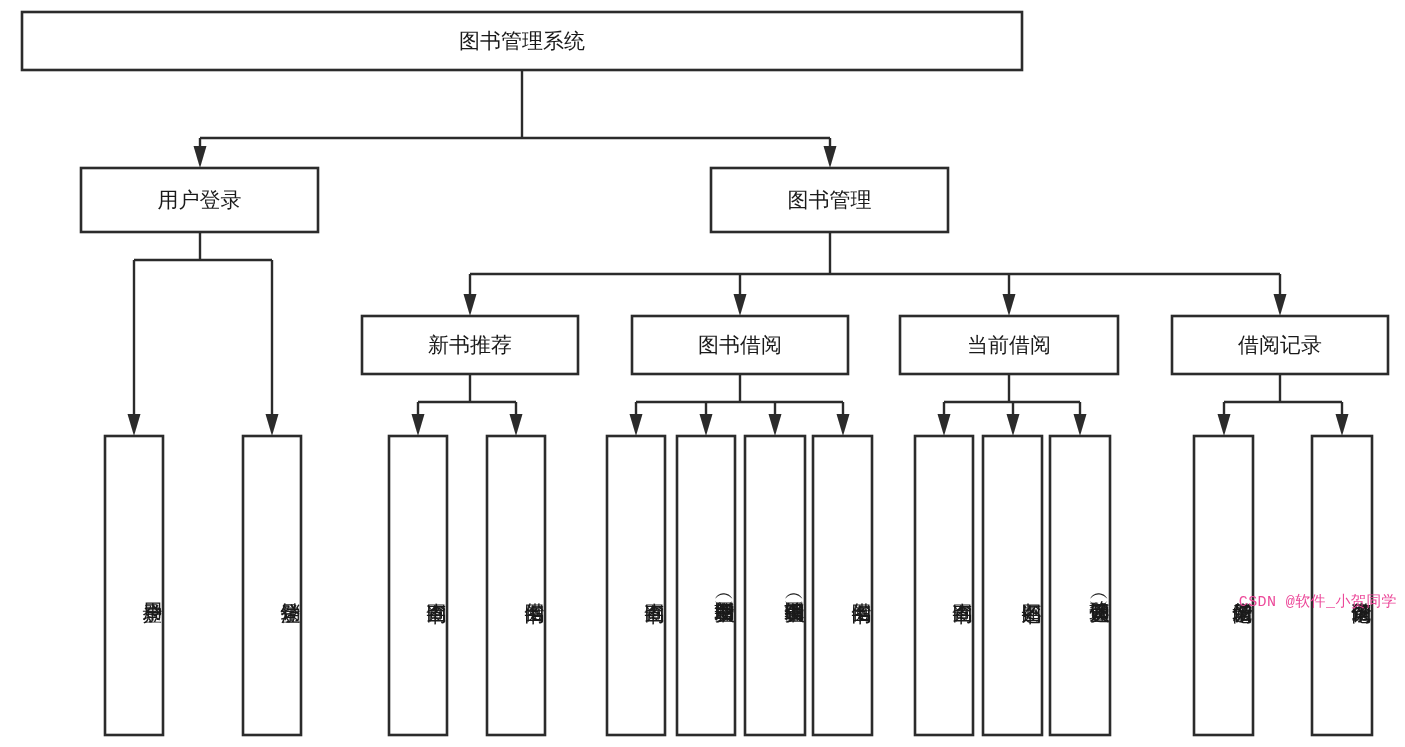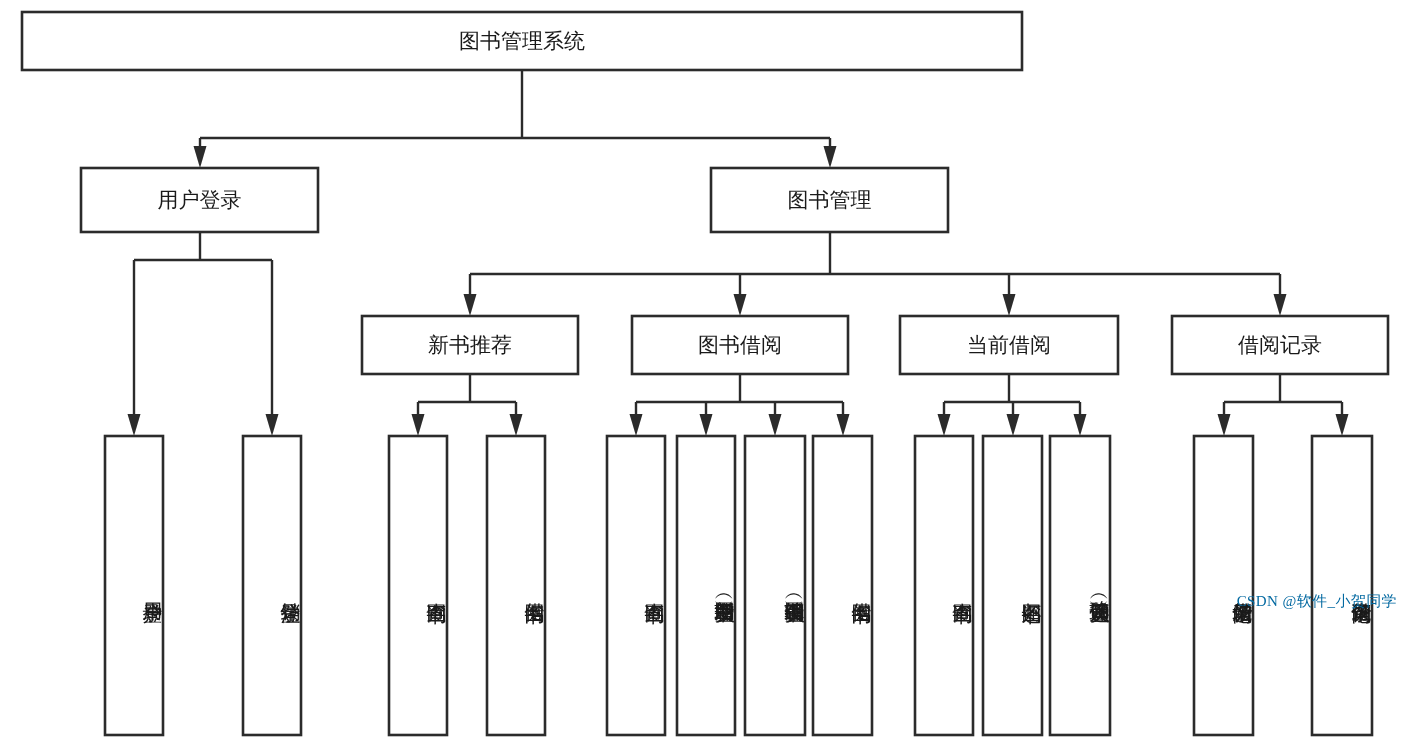--- a/index.html
+++ b/index.html
@@ -61,23 +61,23 @@
     display: flex;
     align-items: flex-start;
     justify-content: center;
     white-space: nowrap;
     pointer-events: none;
   }
   .watermark {
     position: absolute;
     right: 8px;
     bottom: 6px;
-    font-family: Liberation Serif, serif;
+    font-family: Liberation Mono, monospace;
     font-size: 15px;
-    color: #0369a1;
+    color: #ec4899;
     letter-spacing: 0.4px;
     white-space: nowrap;
   }
 </style>
 </head>
 <body>
 
 <div id="diagram-root">
 
   <svg id="diagram-svg" viewBox="0 0 1405 747">

